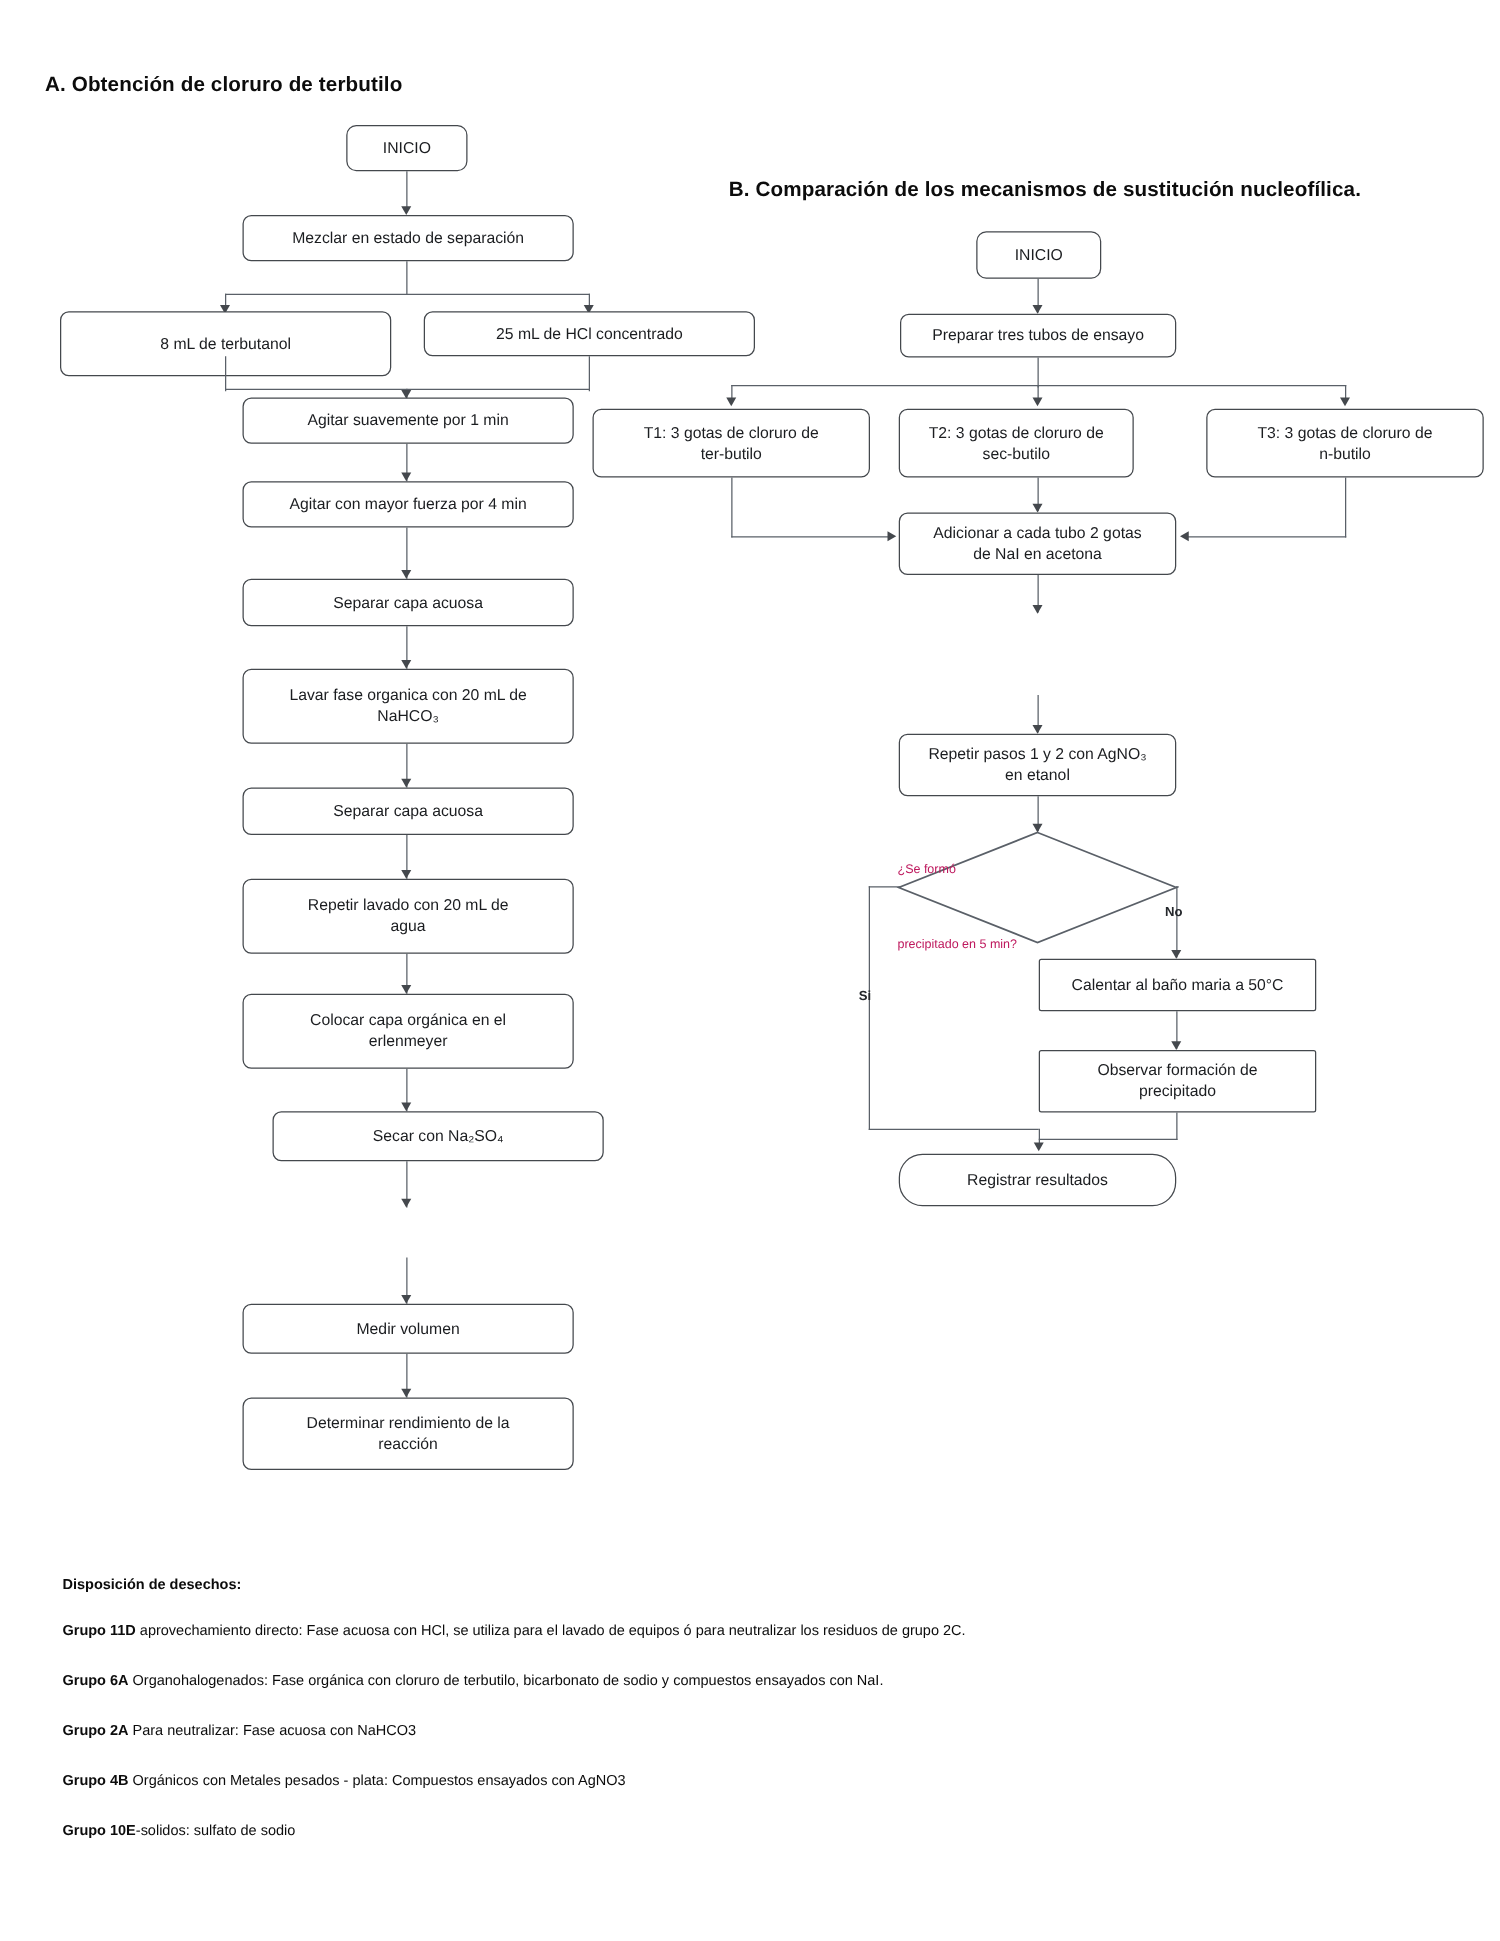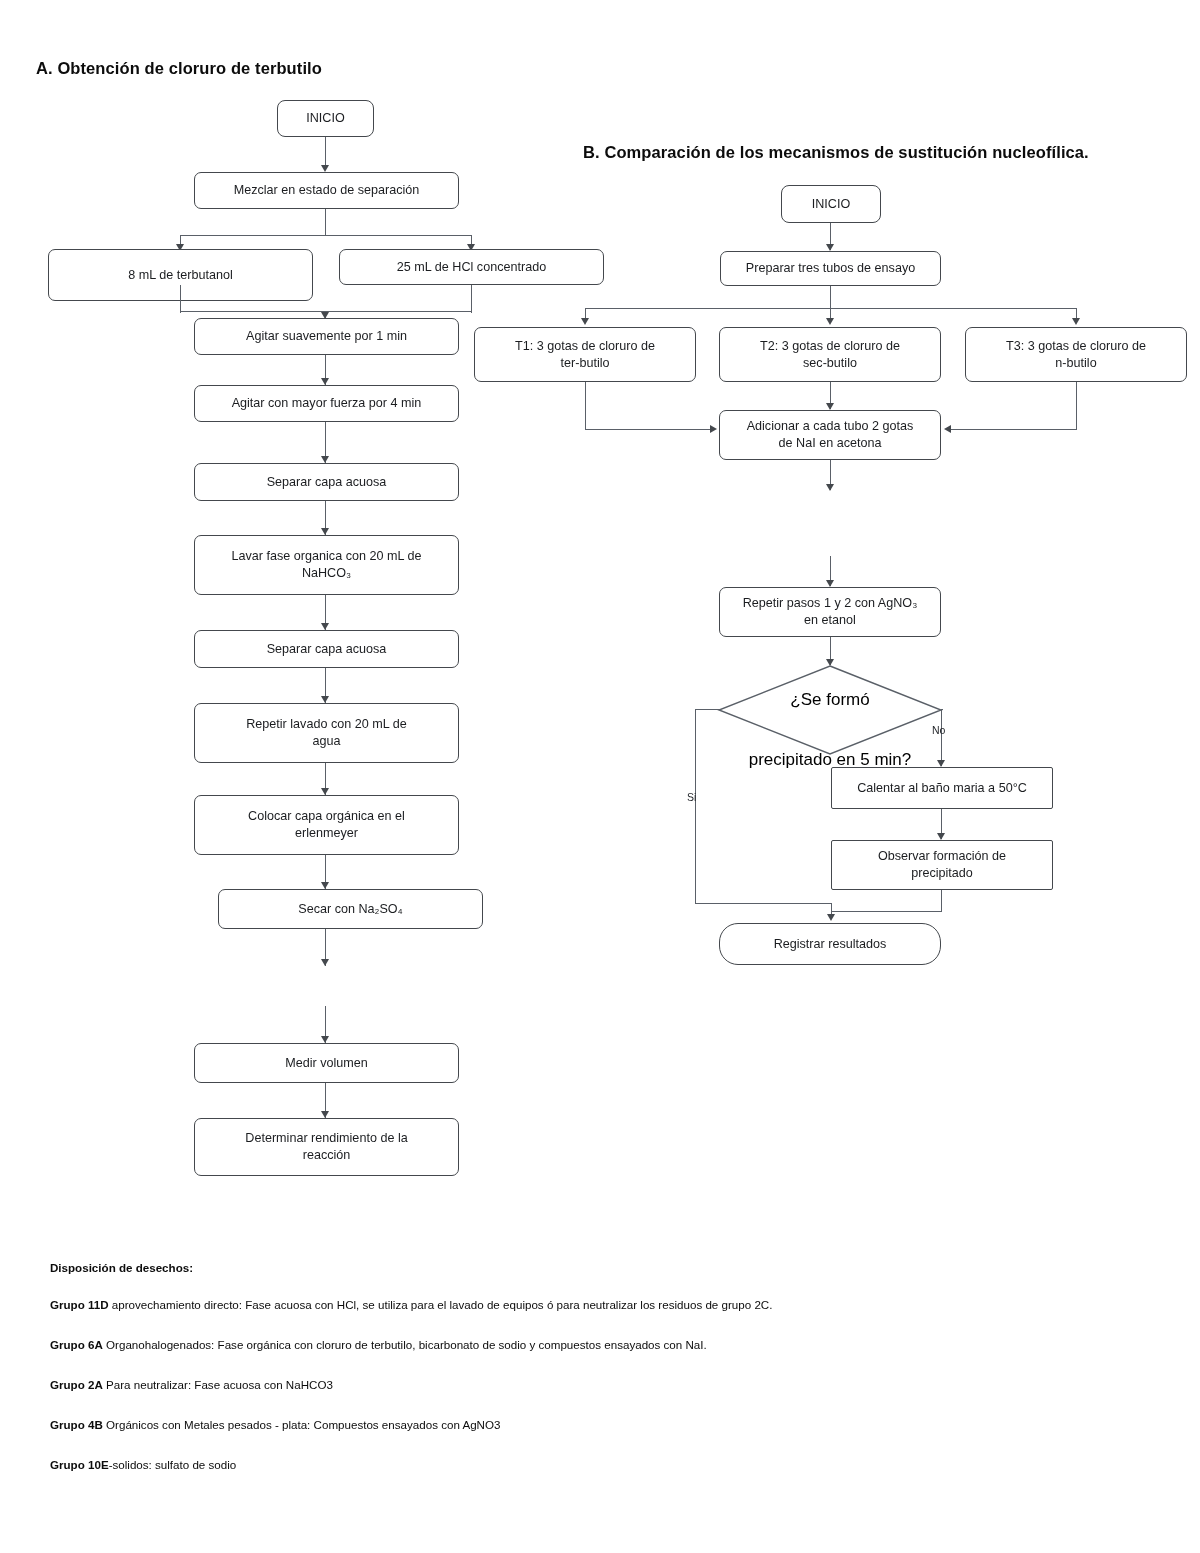--- a/index.html
+++ b/index.html
@@ -46,23 +46,22 @@
   }
   .node.sq { border-radius: 2px; }
   .node.term { border-radius: 8px; }
 
   
   .diamond-wrap { position: absolute; }
   .diamond-wrap svg { display: block; overflow: visible; }
   .diamond-label {
     position: absolute;
     left: 0; right: 0;
-    text-align: center;
-    font-size: 17px;
-    color: #000000;
+    font-size: 10px;
+    color: #be185d;
     line-height: 1.3;
     pointer-events: none;
   }
 
   
   .conn { position: absolute; background: #5a6068; }
   .conn.v { width: 1.4px; }
   .conn.h { height: 1.4px; }
 
   .arrow {
@@ -82,20 +81,21 @@
     border: none;
     border-top: 4.5px solid transparent;
     border-bottom: 4.5px solid transparent;
     border-left: 7px solid #44484d;
   }
 
   .edge-label {
     position: absolute;
     font-size: 10.5px;
     color: #25282c;
+    font-weight: bold;
   }
 
   
   .note {
     position: absolute;
     font-size: 11.6px;
     color: #0c0c0c;
     line-height: 1.4;
     white-space: nowrap;
   }
@@ -225,21 +225,21 @@
   <div class="conn v" style="left:1076px; top:308px; height:14px;"></div>
   <div class="arrow" style="left:581px; top:318px;"></div>
   <div class="arrow" style="left:826px; top:318px;"></div>
   <div class="arrow" style="left:1072px; top:318px;"></div>
 
   <div class="node" style="left:474px; top:327px; width:222px; height:55px; flex-direction:column;">
     <span>T1: 3 gotas de cloruro de</span>
     <span>ter-butilo</span>
   </div>
 
-  <div class="node" style="left:719px; top:327px; width:222px; height:55px; flex-direction:column;">
+  <div class="node" style="left:719px; top:327px; width:188px; height:55px; flex-direction:column;">
     <span>T2: 3 gotas de cloruro de</span>
     <span>sec-butilo</span>
   </div>
 
   <div class="node" style="left:965px; top:327px; width:222px; height:55px; flex-direction:column;">
     <span>T3: 3 gotas de cloruro de</span>
     <span>n-butilo</span>
   </div>
 
   <div class="conn v" style="left:585px; top:382px; height:48px;"></div>

